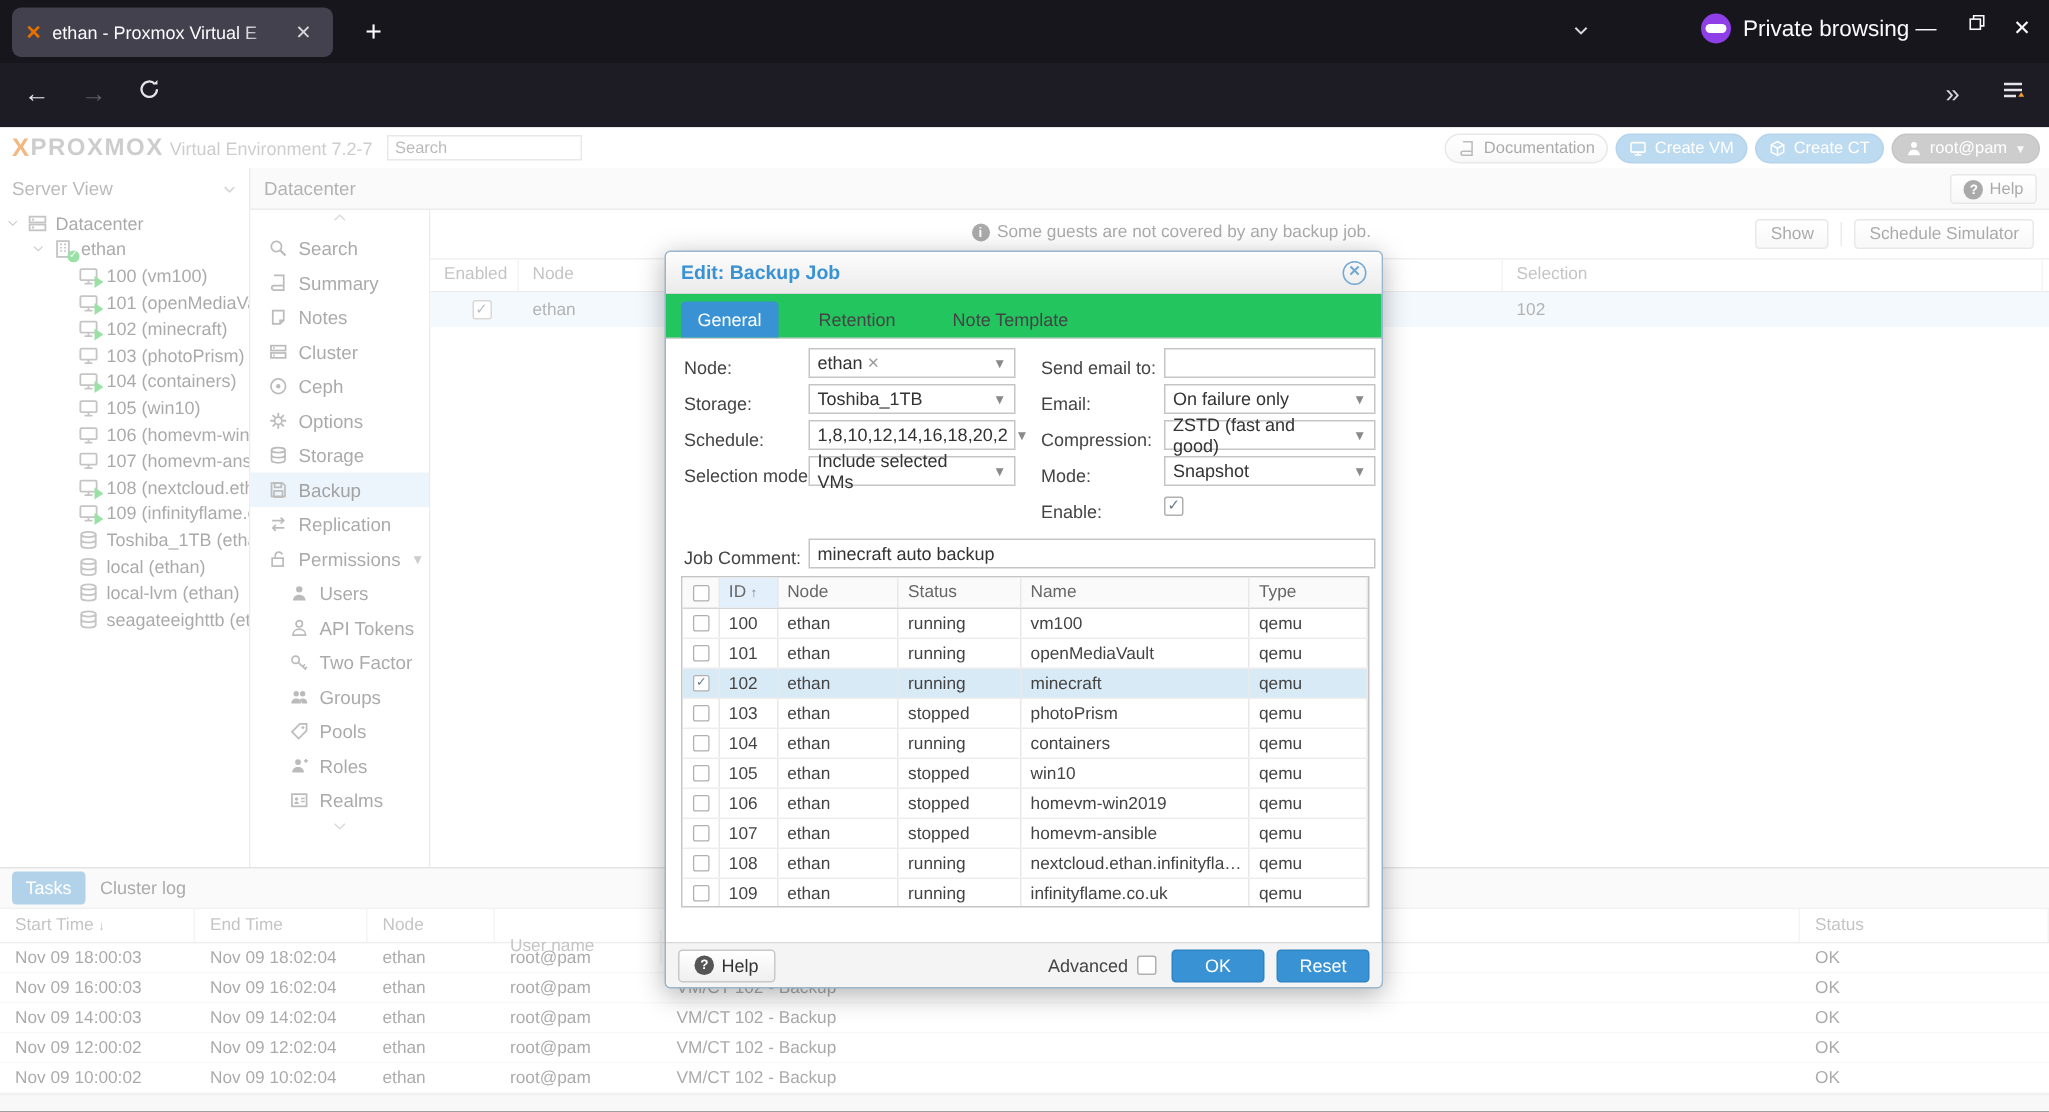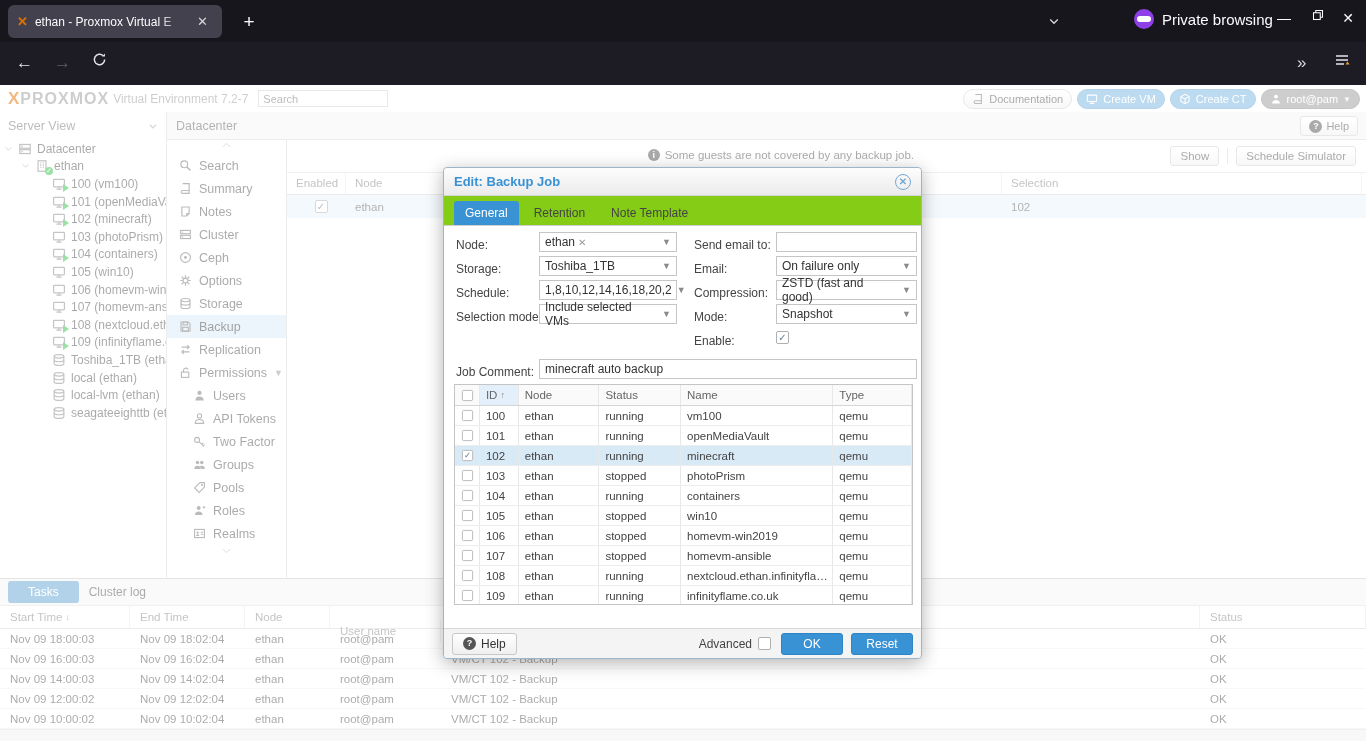--- a/index.html
+++ b/index.html
@@ -97,42 +97,42 @@
                 border-top:1px solid #e0e0e0; border-bottom:1px solid #d8d8d8; display:flex;
                 font-size:11.5px; color:#888; }
   .gth{ padding:4px 0 0 9px; border-right:1px solid #e8e8e8; height:100%; }
   .grow{ position:absolute; top:55px; left:0; right:0; height:23px; background:#e8f3fb; display:flex;
          font-size:11.5px; color:#666; align-items:center; }
   .gcell{ padding-left:9px; }
 
   .bottom{ position:absolute; left:0; right:0; top:493px; height:163px; background:#f5f5f5;
            border-top:1px solid #c9c9c9; }
   .btabs{ height:26px; display:flex; align-items:center; gap:10px; padding-left:8px; font-size:12px; color:#555; }
-  .btab.active{ background:#64a5d3; color:#fff; padding:4px 20px; border-radius:3px; }
+  .btab.active{ background:#64a5d3; color:#fff; padding:4px 9px; border-radius:3px; }
   .ttable{ position:absolute; top:26px; left:0; right:0; }
   .trow{ display:flex; height:20px; align-items:center; font-size:11.5px; color:#555; background:#fff;
          border-bottom:1px solid #f0f0f0; }
   .trow.head{ height:24px; color:#888; background:#fff; border-top:1px solid #e2e2e2;
               border-bottom:1px solid #d8d8d8; }
   .tcell{ padding-left:10px; white-space:nowrap; overflow:hidden; height:100%; display:flex; align-items:center; }
   .trow.head .tcell{ border-right:1px solid #e8e8e8; }
   .bstrip{ position:absolute; bottom:0; left:0; right:0; height:12px; background:#f0f0f0;
            border-top:1px solid #ddd; }
 
   
   .dialog{ position:absolute; left:443px; top:82px; width:479px; height:492px; background:#fff;
            border:1px solid #9ab6cd; border-radius:4px; box-shadow:0 4px 18px rgba(0,0,0,.3); z-index:50;
            font-size:12px; color:#444; }
   .dlg-title{ height:28px; background:linear-gradient(#fdfdfd,#ebebeb); border-bottom:1px solid #d5d5d5;
               border-radius:4px 4px 0 0; display:flex; align-items:center; padding:0 10px;
               color:#3892d4; font-weight:bold; font-size:13px; }
   .dlg-close{ margin-left:auto; width:16px; height:16px; border:1.4px solid #74a9d4; border-radius:50%;
               color:#74a9d4; font-size:10px; line-height:13px; text-align:center; font-weight:bold; }
-  .dlg-tabs{ height:30px; display:flex; align-items:flex-end; gap:4px; padding:0 10px;
-             border-bottom:1px solid #d0d0d0; background:#84cc16; }
+  .dlg-tabs{ height:30px; display:flex; align-items:flex-end; gap:16px; padding:0 10px;
+             border-bottom:1px solid #d0d0d0; background:#22c55e; }
   .dtab{ padding:5px 11px; font-size:12px; color:#444; border-radius:3px 3px 0 0; }
   .dtab.active{ background:#3892d4; color:#fff; }
   .frow{ position:absolute; height:20px; display:flex; align-items:flex-end; }
   .flabel{ font-size:12px; color:#444; }
   .ffield{ position:absolute; height:20px; border:1px solid #c5c5c5; background:#fff; display:flex;
            align-items:center; font-size:12px; color:#333; padding-left:5px; }
   .ffield .trig{ margin-left:auto; color:#8a8a8a; font-size:9px; padding:0 5px; }
   .ffield .clr{ color:#9a9a9a; font-size:10px; padding:0 3px; }
   .cb{ width:13px; height:13px; border:1px solid #b0b0b0; border-radius:2px; background:#fff;
        font-size:10px; line-height:12px; text-align:center; color:#667a8c; }

